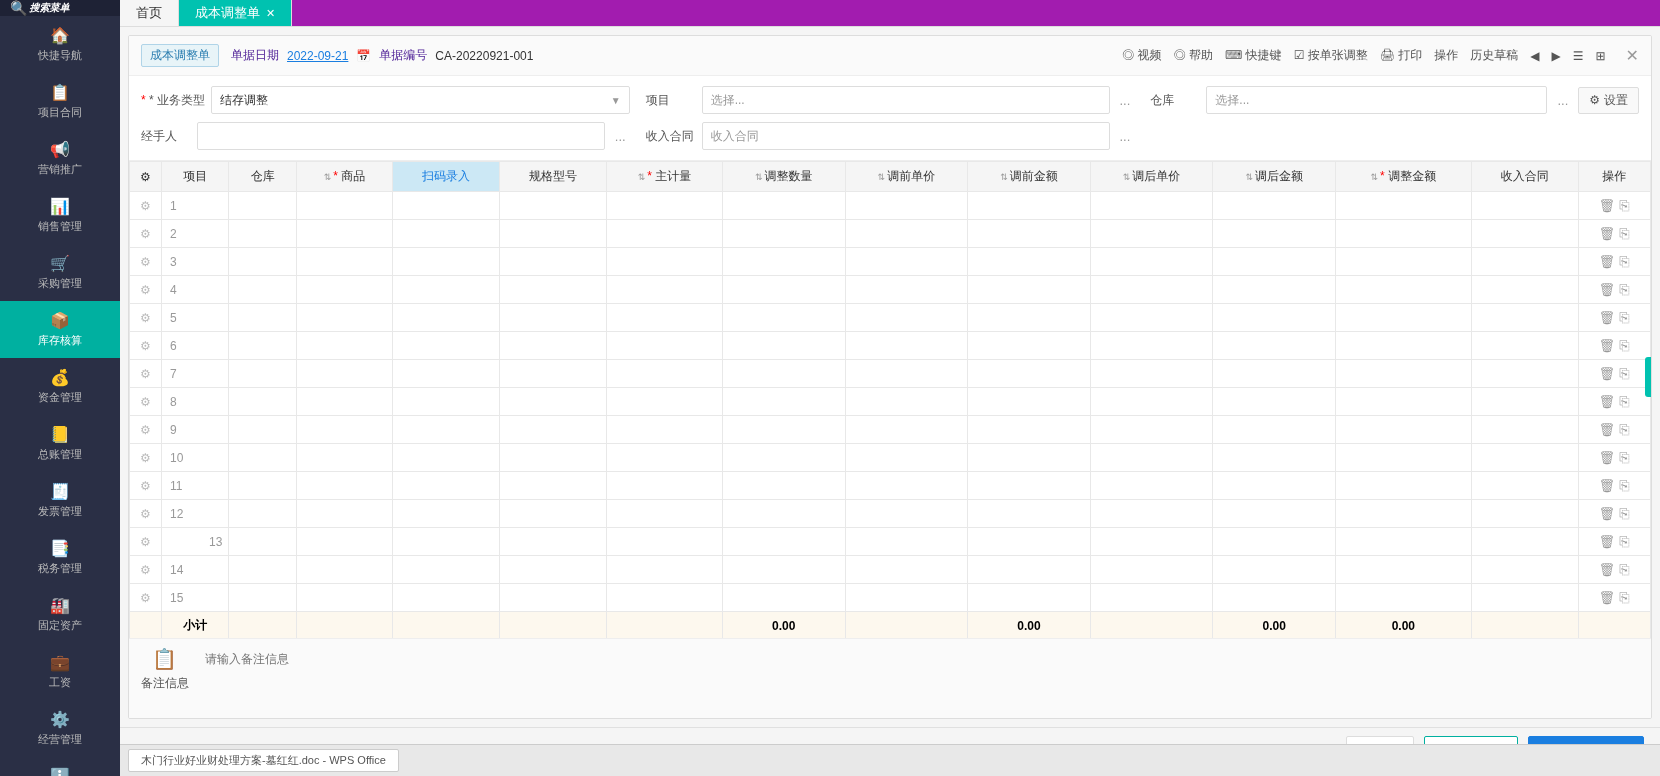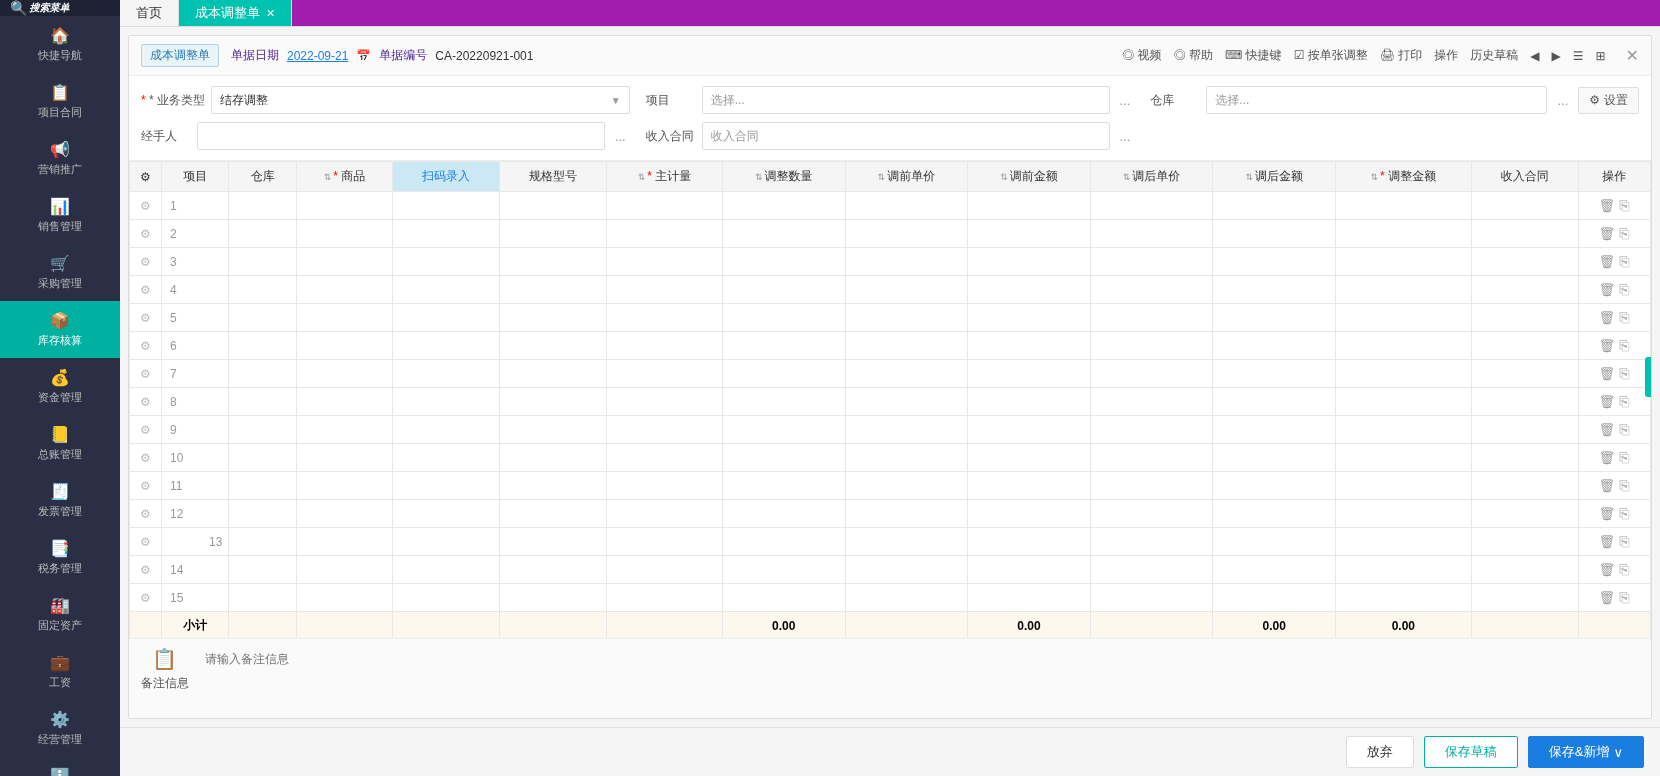--- a/index.html
+++ b/index.html
@@ -887,13 +887,18 @@
 
   <div class="footer">
     <button class="btn btn-default">放弃</button>
     <button class="btn btn-outline">保存草稿</button>
     <button class="btn btn-primary">
       <span>保存&amp;新增</span>
       <span>∨</span>
     </button>
   </div>
 
+  <div class="taskbar">
+    <div id="taskbar-items">
+        <div class="taskbar-item">木门行业好业财处理方案-墓红红.doc - WPS Office</div>
+      </div>
+  </div>
 </div>
 
 </body></html>

